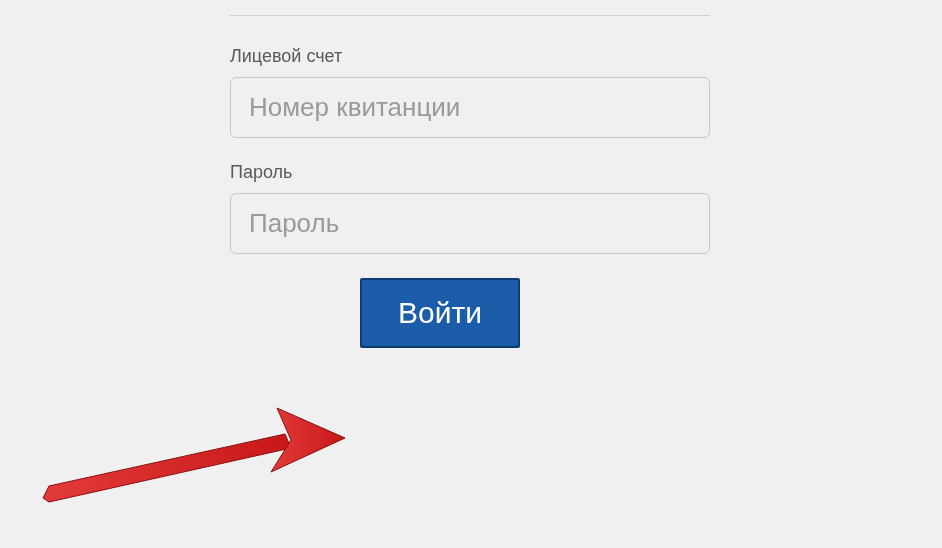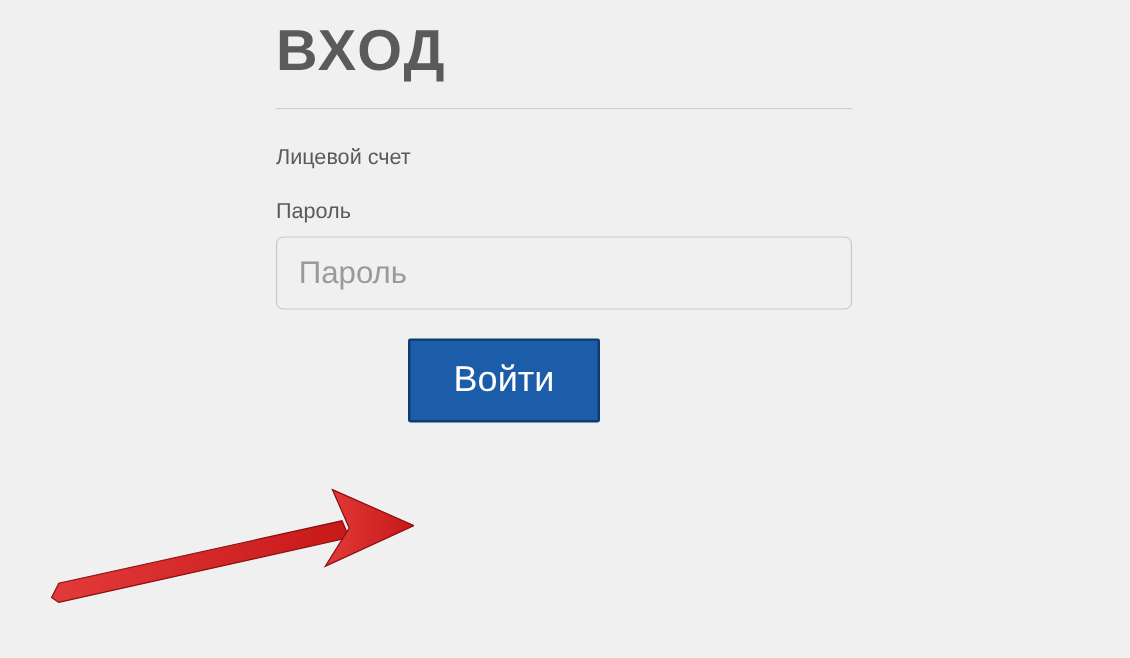--- a/index.html
+++ b/index.html
@@ -61,39 +61,40 @@
     }
     .login-button {
       display: inline-block;
       background: #1b5da8;
       color: #ffffff;
       border: 2px solid #0d3d6f;
       padding: 16px 36px;
       font-size: 30px;
       cursor: pointer;
       border-radius: 2px;
+      margin-left: 20px;
     }
     .arrow-annotation {
       position: absolute;
       left: 35px;
       top: 390px;
       width: 310px;
       height: 120px;
       pointer-events: none;
     }
   </style>
 </head>
 <body>
 
 <div class="login-form">
-  <h1 class="page-title">ВХОД</h1>
   <hr class="divider">
 
   <div class="field-group">
     <label class="field-label">Лицевой счет</label>
+    <input type="text" class="text-input" placeholder="Номер квитанции" style="">
   </div>
 
   <div class="field-group">
     <label class="field-label">Пароль</label>
     <input type="password" class="text-input" placeholder="Пароль" style="">
   </div>
 
   <div class="button-row">
     <button class="login-button">Войти</button>
   </div>

